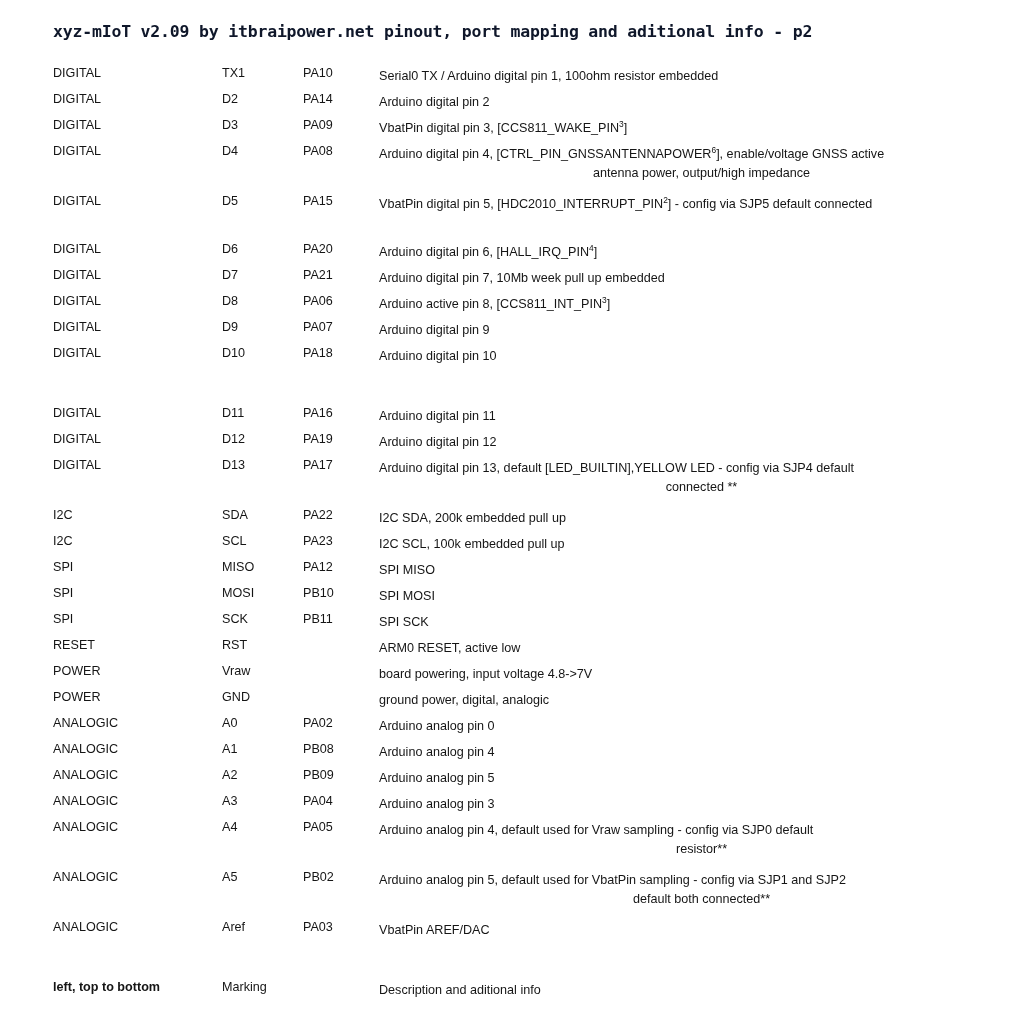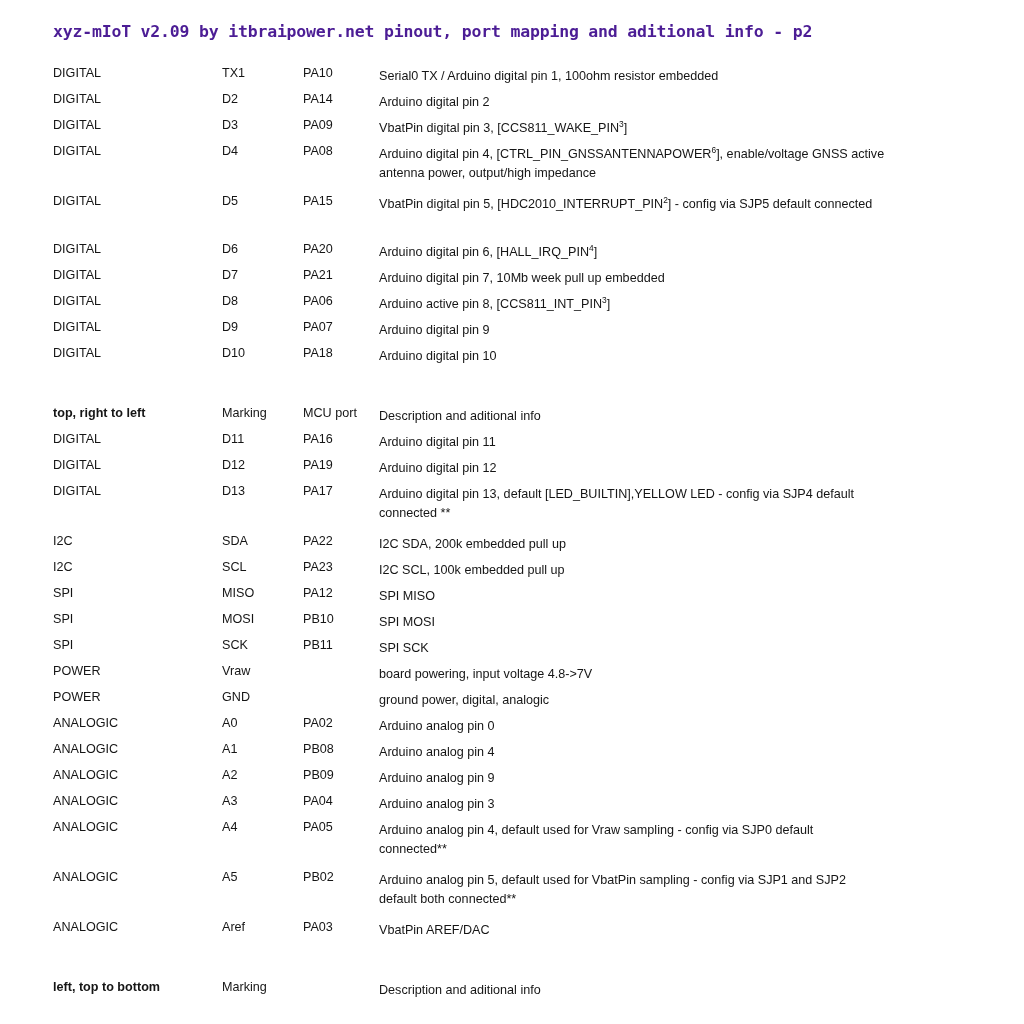--- a/index.html
+++ b/index.html
@@ -26,21 +26,21 @@
   
   .doc-title {
     position: absolute;
     left: 53px;
     top: 22px;
     width: 940px;
     font-family: "DejaVu Sans Mono", "Liberation Mono", monospace;
     font-weight: bold;
     font-size: 16.5px;
     letter-spacing: -0.2px;
-    color: #4c1d95;
+    color: #0f172a;
     white-space: nowrap;
   }
 
   
   .pin-table {
     position: absolute;
     left: 0;
     top: 66px;
     width: 1024px;
     border-collapse: collapse;
@@ -73,21 +73,21 @@
   tr.spacer-lg > td { height: 34px; }
 
   .cell-pad { }
   .c1 { }
   .hdr .c1 { font-weight: bold; }
 
   .desc {
     line-height: 1.52;
     padding-right: 12px;
   }
-  .desc .l2 { display: block; }
+  .desc .l2 { display: block; text-align: center; }
 
   sup {
     font-size: 8.4px;
     vertical-align: super;
     line-height: 0;
   }
 </style>
 </head>
 <body>
 
@@ -173,27 +173,20 @@
         <tr class="row">
           <td class="cell-pad"></td>
           <td class="c1">DIGITAL</td>
           <td>D10</td>
           <td>PA18</td>
           <td class="desc"><span>Arduino digital pin 10</span></td>
         </tr>
         <tr class="spacer spacer-lg">
           <td colspan="5"></td>
         </tr>
-        <tr class="row hdr">
-          <td class="cell-pad"></td>
-          <td class="c1">top, right to left</td>
-          <td>Marking</td>
-          <td>MCU port</td>
-          <td class="desc">Description and aditional info</td>
-        </tr>
         <tr class="row">
           <td class="cell-pad"></td>
           <td class="c1">DIGITAL</td>
           <td>D11</td>
           <td>PA16</td>
           <td class="desc"><span>Arduino digital pin 11</span></td>
         </tr>
         <tr class="row">
           <td class="cell-pad"></td>
           <td class="c1">DIGITAL</td>
@@ -238,20 +231,27 @@
         </tr>
         <tr class="row">
           <td class="cell-pad"></td>
           <td class="c1">SPI</td>
           <td>SCK</td>
           <td>PB11</td>
           <td class="desc"><span>SPI SCK</span></td>
         </tr>
         <tr class="row">
           <td class="cell-pad"></td>
+          <td class="c1">RESET</td>
+          <td>RST</td>
+          <td></td>
+          <td class="desc"><span>ARM0 RESET, active low</span></td>
+        </tr>
+        <tr class="row">
+          <td class="cell-pad"></td>
           <td class="c1">POWER</td>
           <td>Vraw</td>
           <td></td>
           <td class="desc"><span>board powering, input voltage 4.8-&gt;7V</span></td>
         </tr>
         <tr class="row">
           <td class="cell-pad"></td>
           <td class="c1">POWER</td>
           <td>GND</td>
           <td></td>
@@ -269,35 +269,35 @@
           <td class="c1">ANALOGIC</td>
           <td>A1</td>
           <td>PB08</td>
           <td class="desc"><span>Arduino analog pin 4</span></td>
         </tr>
         <tr class="row">
           <td class="cell-pad"></td>
           <td class="c1">ANALOGIC</td>
           <td>A2</td>
           <td>PB09</td>
-          <td class="desc"><span>Arduino analog pin 9</span></td>
+          <td class="desc"><span>Arduino analog pin 5</span></td>
         </tr>
         <tr class="row">
           <td class="cell-pad"></td>
           <td class="c1">ANALOGIC</td>
           <td>A3</td>
           <td>PA04</td>
           <td class="desc"><span>Arduino analog pin 3</span></td>
         </tr>
         <tr class="row tall">
           <td class="cell-pad"></td>
           <td class="c1">ANALOGIC</td>
           <td>A4</td>
           <td>PA05</td>
-          <td class="desc"><span>Arduino analog pin 4, default used for Vraw sampling - config via SJP0 default</span><span class="l2">connected**</span></td>
+          <td class="desc"><span>Arduino analog pin 4, default used for Vraw sampling - config via SJP0 default</span><span class="l2">resistor**</span></td>
         </tr>
         <tr class="row tall">
           <td class="cell-pad"></td>
           <td class="c1">ANALOGIC</td>
           <td>A5</td>
           <td>PB02</td>
           <td class="desc"><span>Arduino analog pin 5, default used for VbatPin sampling - config via SJP1 and SJP2</span><span class="l2">default both connected**</span></td>
         </tr>
         <tr class="row">
           <td class="cell-pad"></td>

